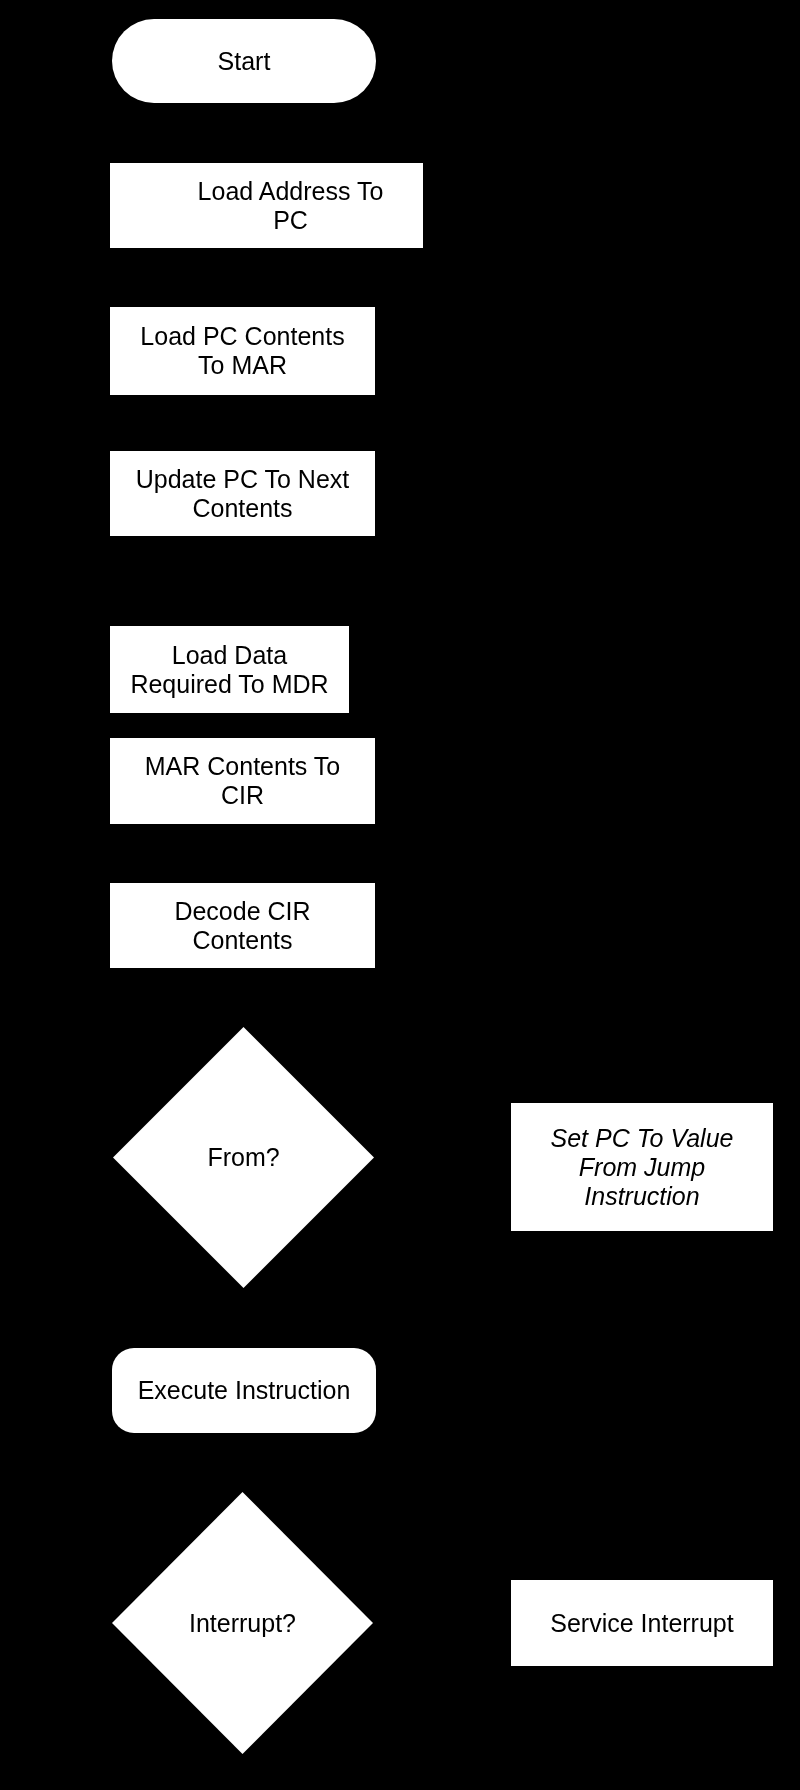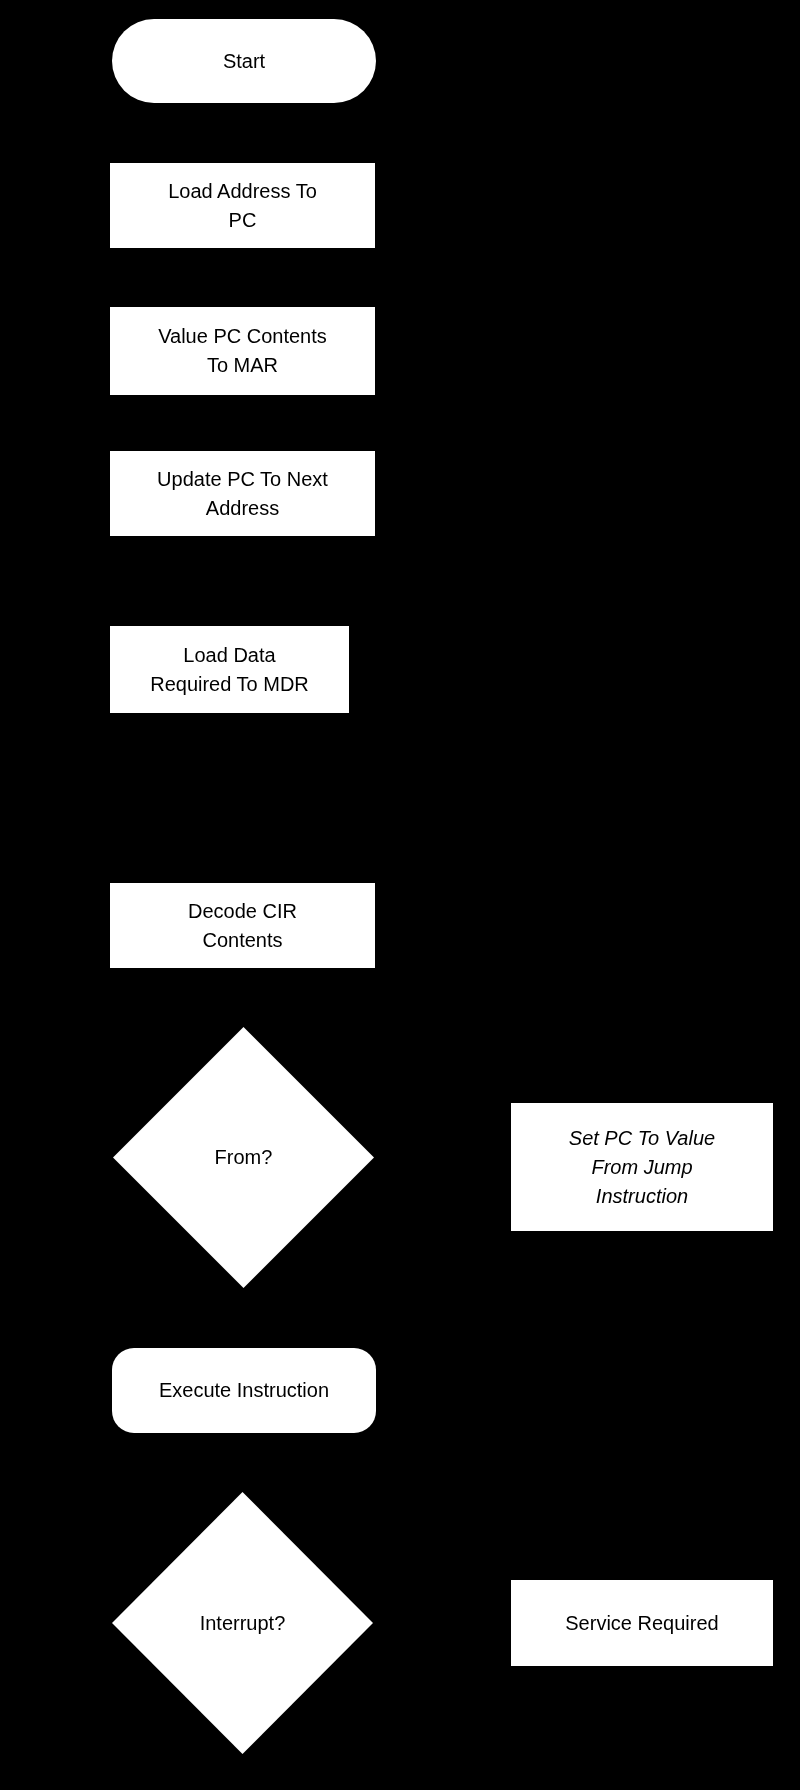--- a/index.html
+++ b/index.html
@@ -17,31 +17,31 @@
   }
   .node {
     position: absolute;
     background: #ffffff;
     color: #000000;
     display: flex;
     align-items: center;
     justify-content: center;
     text-align: center;
     white-space: pre-line;
-    font-size: 20px;
+    font-size: 25px;
     line-height: 29px;
     font-weight: 400;
   }
   .terminator { border-radius: 42px; }
   .decision {
     clip-path: polygon(50% 0%, 100% 50%, 50% 100%, 0% 50%);
   }
   
   .n-start     { left: 112px; top: 19px;   width: 264px; height: 84px; }
-  .n-p1        { left: 110px; top: 163px;  width: 265px; height: 85px; }
+  .n-p1        { left: 110px; top: 163px;  width: 265px; height: 85px; padding-left: 48px; }
   .n-p2        { left: 110px; top: 307px;  width: 265px; height: 88px; }
   .n-p3        { left: 110px; top: 451px;  width: 265px; height: 85px; }
   .n-p4        { left: 110px; top: 593px;  width: 239px; height: 87px; margin-top: 33px; }
   .n-p5        { left: 110px; top: 738px;  width: 265px; height: 86px; }
   .n-p6        { left: 110px; top: 883px;  width: 265px; height: 85px; }
   .n-jump      { left: 113px; top: 1027px; width: 261px; height: 261px; }
   .n-setpc     { left: 511px; top: 1103px; width: 262px; height: 128px; font-style: italic; }
   .n-exec      { left: 112px; top: 1348px; width: 264px; height: 85px; border-radius: 22px; }
   .n-interrupt { left: 112px; top: 1492px; width: 261px; height: 262px; }
   .n-service   { left: 511px; top: 1580px; width: 262px; height: 86px; }
@@ -49,38 +49,40 @@
 </head>
 <body>
 
 <div id="canvas">
 
   <div class="node terminator n-start">Start</div>
 
   <div class="node n-p1">Load Address To
 PC</div>
 
-  <div class="node n-p2">Value PC Contents
+  <div class="node n-p2">Load PC Contents
 To MAR</div>
 
   <div class="node n-p3">Update PC To Next
-Address</div>
+Contents</div>
 
   <div class="node n-p4">Load Data
 Required To MDR</div>
 
+  <div class="node n-p5">MAR Contents To
+CIR</div>
 
   <div class="node n-p6">Decode CIR
 Contents</div>
 
   <div class="node decision n-jump">From?</div>
 
   <div class="node n-setpc">Set PC To Value
 From Jump
 Instruction</div>
 
   <div class="node n-exec">Execute Instruction</div>
 
   <div class="node decision n-interrupt">Interrupt?</div>
 
-  <div class="node n-service">Service Required</div>
+  <div class="node n-service">Service Interrupt</div>
 
 </div>
 
 </body></html>

